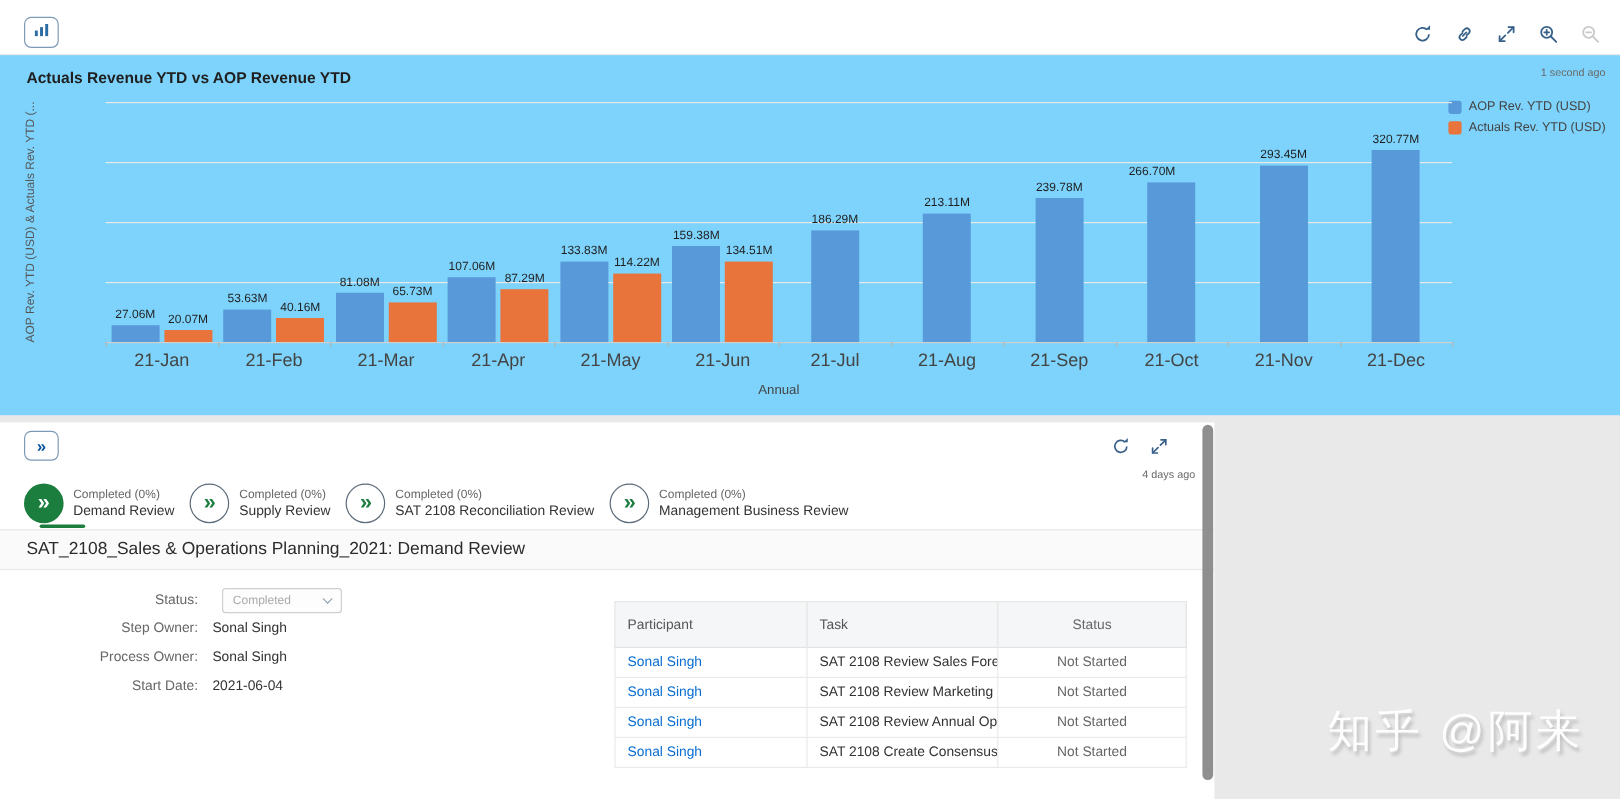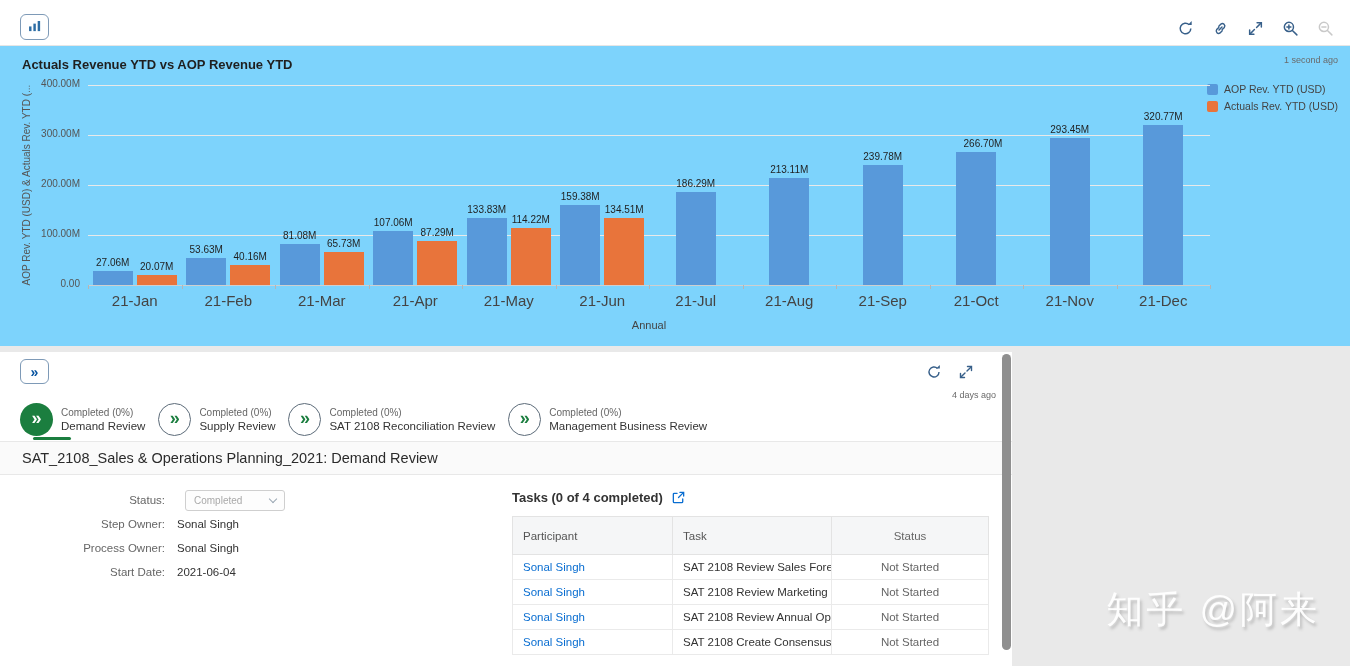--- a/index.html
+++ b/index.html
@@ -143,27 +143,20 @@
     <div class="legend-row">
       <span class="legend-swatch" style="background: rgb(88, 153, 218);"></span>
       <span class="legend-label">AOP Rev. YTD (USD)</span>
     </div>
     <div class="legend-row">
       <span class="legend-swatch" style="background: rgb(232, 116, 59);"></span>
       <span class="legend-label">Actuals Rev. YTD (USD)</span>
     </div>
   </div>
   <div class="y-axis-label">AOP Rev. YTD (USD) &amp; Actuals Rev. YTD (...</div>
-  <div class="yaxis">
-      <div class="ytick-label" style="top: -7px;">400.00M</div>
-      <div class="ytick-label" style="top: 43px;">300.00M</div>
-      <div class="ytick-label" style="top: 93px;">200.00M</div>
-      <div class="ytick-label" style="top: 143px;">100.00M</div>
-      <div class="ytick-label" style="top: 193px;">0.00</div>
-    </div>
   <div class="plot">
     <div class="x-axis-title">Annual</div>
   <div class="gridline" style="top: 0px;"></div>
       <div class="gridline" style="top: 50px;"></div>
       <div class="gridline" style="top: 100px;"></div>
       <div class="gridline" style="top: 150px;"></div>
       <div class="gridline baseline" style="top: 200px;"></div>
       <div class="xtick" style="left: 0px;"></div>
       <div class="xtick-label" style="left: 0px; width: 93.5px;">21-Jan</div>
       <div class="bar" style="left: 4.75px; height: 13.53px; background: rgb(88, 153, 218);"></div>
@@ -208,21 +201,21 @@
       <div class="xtick-label" style="left: 654.5px; width: 93.5px;">21-Aug</div>
       <div class="bar" style="left: 681.25px; height: 106.555px; background: rgb(88, 153, 218);"></div>
       <div class="bar-label" style="left: 669.25px; bottom: 109.555px;">213.11M</div>
       <div class="xtick" style="left: 748px;"></div>
       <div class="xtick-label" style="left: 748px; width: 93.5px;">21-Sep</div>
       <div class="bar" style="left: 774.75px; height: 119.89px; background: rgb(88, 153, 218);"></div>
       <div class="bar-label" style="left: 762.75px; bottom: 122.89px;">239.78M</div>
       <div class="xtick" style="left: 841.5px;"></div>
       <div class="xtick-label" style="left: 841.5px; width: 93.5px;">21-Oct</div>
       <div class="bar" style="left: 868.25px; height: 133.35px; background: rgb(88, 153, 218);"></div>
-      <div class="bar-label" style="left: 863px; bottom: 136.35px; margin-top: 48px;">266.70M</div>
+      <div class="bar-label" style="left: 840px; bottom: 136.35px; margin-top: 48px;">266.70M</div>
       <div class="xtick" style="left: 935px;"></div>
       <div class="xtick-label" style="left: 935px; width: 93.5px;">21-Nov</div>
       <div class="bar" style="left: 961.75px; height: 146.725px; background: rgb(88, 153, 218);"></div>
       <div class="bar-label" style="left: 949.75px; bottom: 149.725px;">293.45M</div>
       <div class="xtick" style="left: 1028.5px;"></div>
       <div class="xtick-label" style="left: 1028.5px; width: 93.5px;">21-Dec</div>
       <div class="bar" style="left: 1055.25px; height: 160.385px; background: rgb(88, 153, 218);"></div>
       <div class="bar-label" style="left: 1043.25px; bottom: 163.385px;">320.77M</div>
       <div class="xtick" style="left: 1122px;"></div>
     </div>
@@ -300,30 +293,20 @@
       <div class="detail-label">Process Owner:</div>
       <div class="detail-value">Sonal Singh</div>
     </div>
     <div class="detail-row">
       <div class="detail-label">Start Date:</div>
       <div class="detail-value">2021-06-04</div>
     </div>
   </div>
 
   <div class="tasks">
-    <div class="tasks-title">
-      <span>Tasks (0 of 4 completed)</span>
-      <span style="display:flex;cursor:pointer;">
-        <svg width="15" height="15" viewBox="0 0 16 16" fill="none" stroke="#0a6ed1" stroke-width="1.4" stroke-linecap="round">
-          <path d="M6.5 3.5h-3a1 1 0 0 0-1 1v8a1 1 0 0 0 1 1h8a1 1 0 0 0 1-1v-3"></path>
-            <path d="M9.5 2.5h4v4"></path>
-            <path d="M13.2 2.8L8 8"></path>
-        </svg>
-      </span>
-    </div>
     <table class="tasks-table">
       <thead>
           <tr>
             <th>Participant</th>
             <th>Task</th>
             <th class="status-cell">Status</th>
           </tr>
         </thead>
       <tbody>
           <tr>

